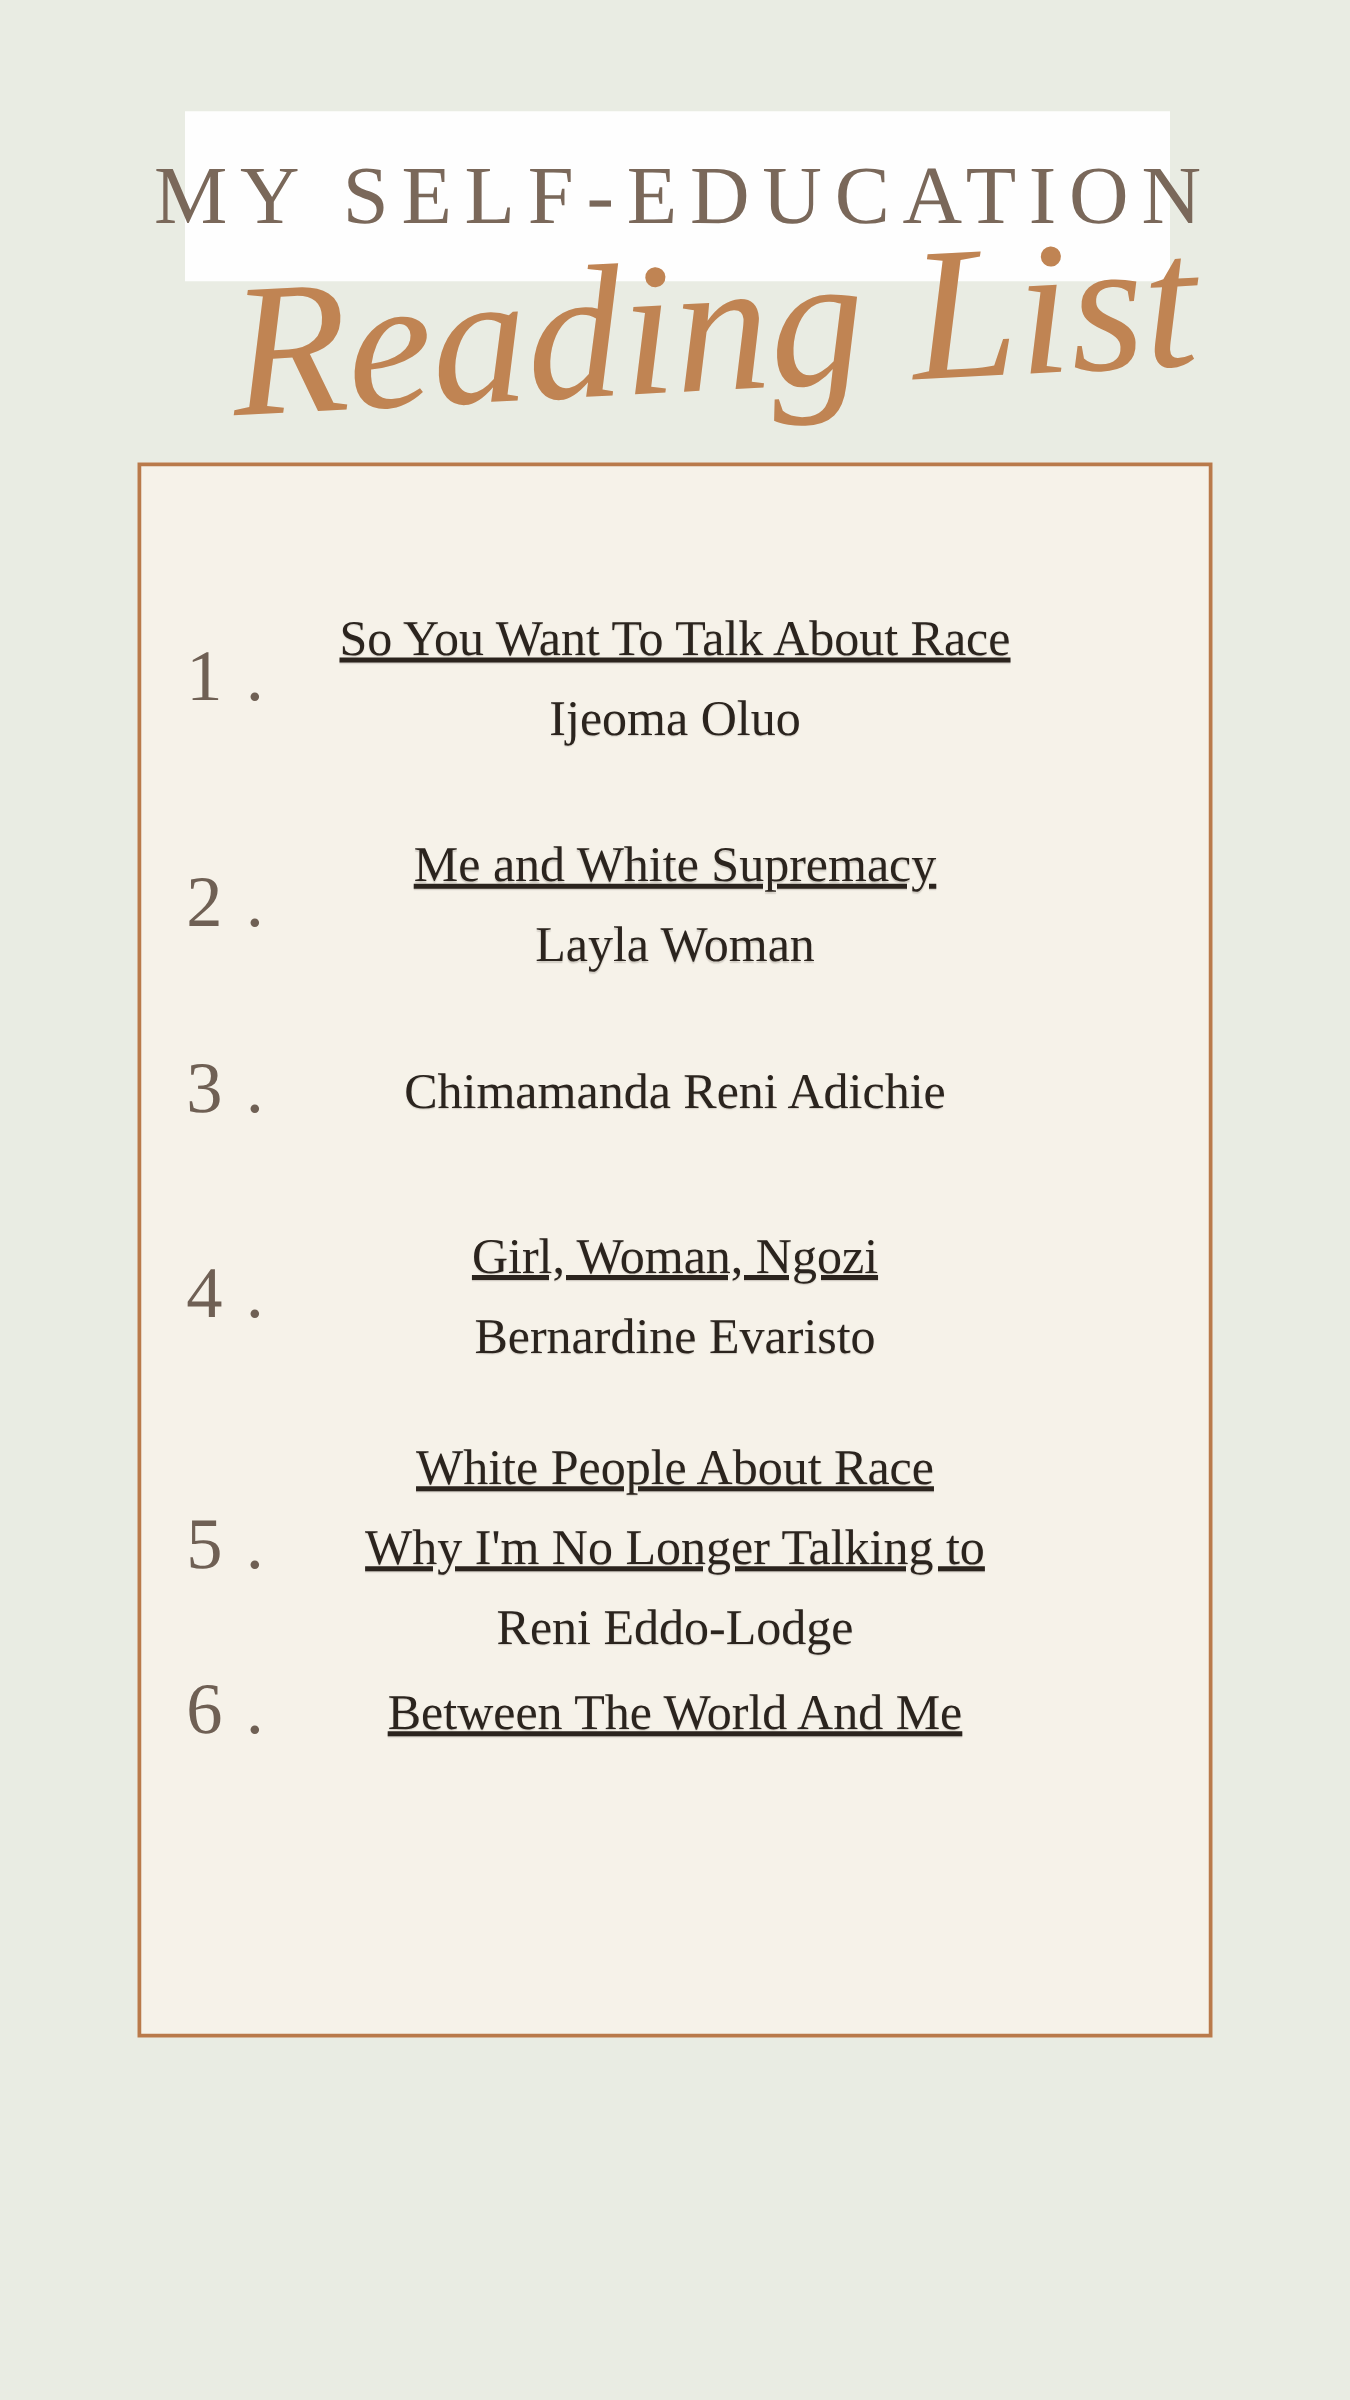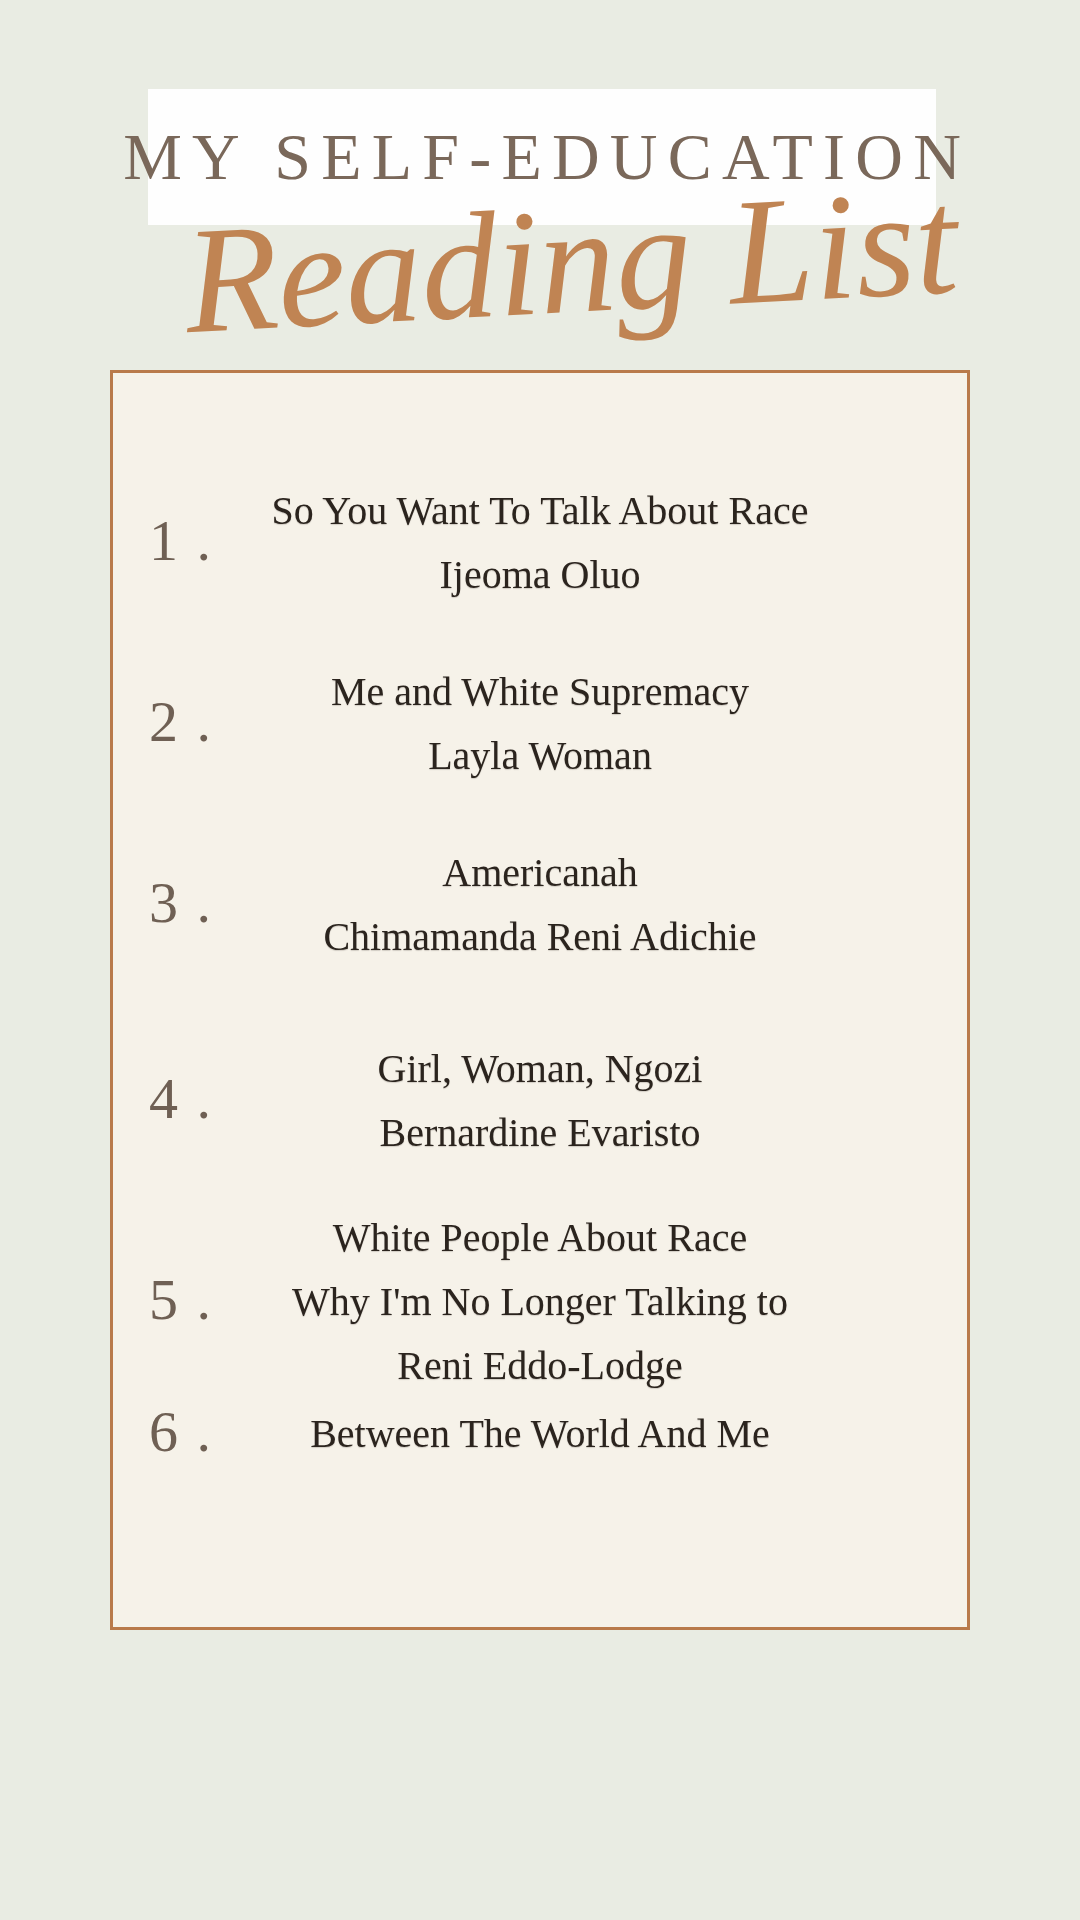--- a/index.html
+++ b/index.html
@@ -75,21 +75,21 @@
   .book-number{
     position:absolute;
     left:36px;top:50%;
     transform:translateY(-54%);
     font-size:58px;
     line-height:1;
     color:var(--number-color);
     text-shadow:none;
     letter-spacing:2px;
   }
-  .book-title-line{display:block;}
+  .book-title-line{display:block;text-decoration:underline;}
   .book-author{display:block;}
 </style>
 </head>
 <body>
 
 <div class="page">
 
   <div class="banner">
     <h1 class="kicker">MY SELF-EDUCATION</h1>
   </div>
@@ -111,21 +111,20 @@
           <span class="book-number">2 .</span>
           <span class="book-text">
             <span class="book-title"><span class="book-title-line">Me and White Supremacy</span></span>
             <span class="book-author">Layla Woman</span>
           </span>
         </li>
 
         <li class="book-item">
           <span class="book-number">3 .</span>
           <span class="book-text">
-            <span class="book-title"><span class="book-title-line">Americanah</span></span>
             <span class="book-author">Chimamanda Reni Adichie</span>
           </span>
         </li>
 
         <li class="book-item">
           <span class="book-number">4 .</span>
           <span class="book-text">
             <span class="book-title"><span class="book-title-line">Girl, Woman, Ngozi</span></span>
             <span class="book-author">Bernardine Evaristo</span>
           </span>

